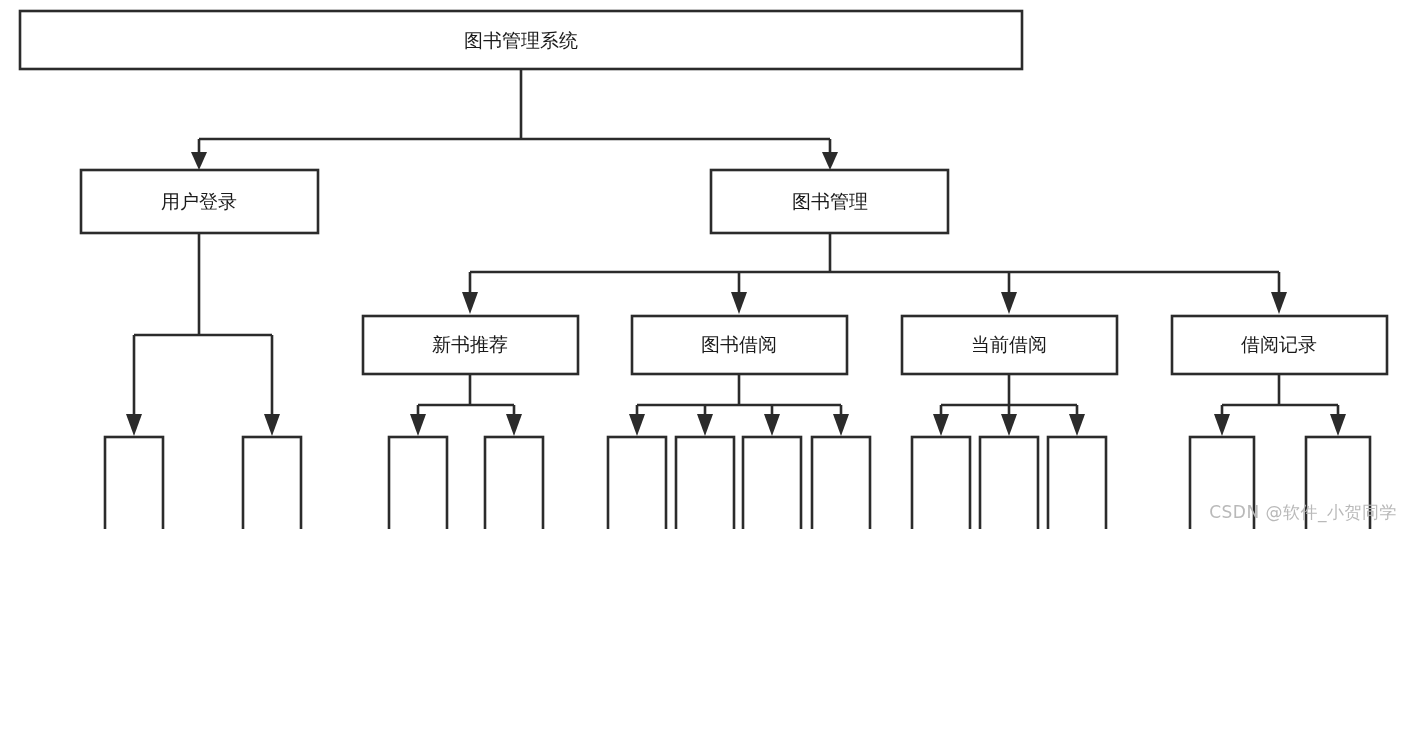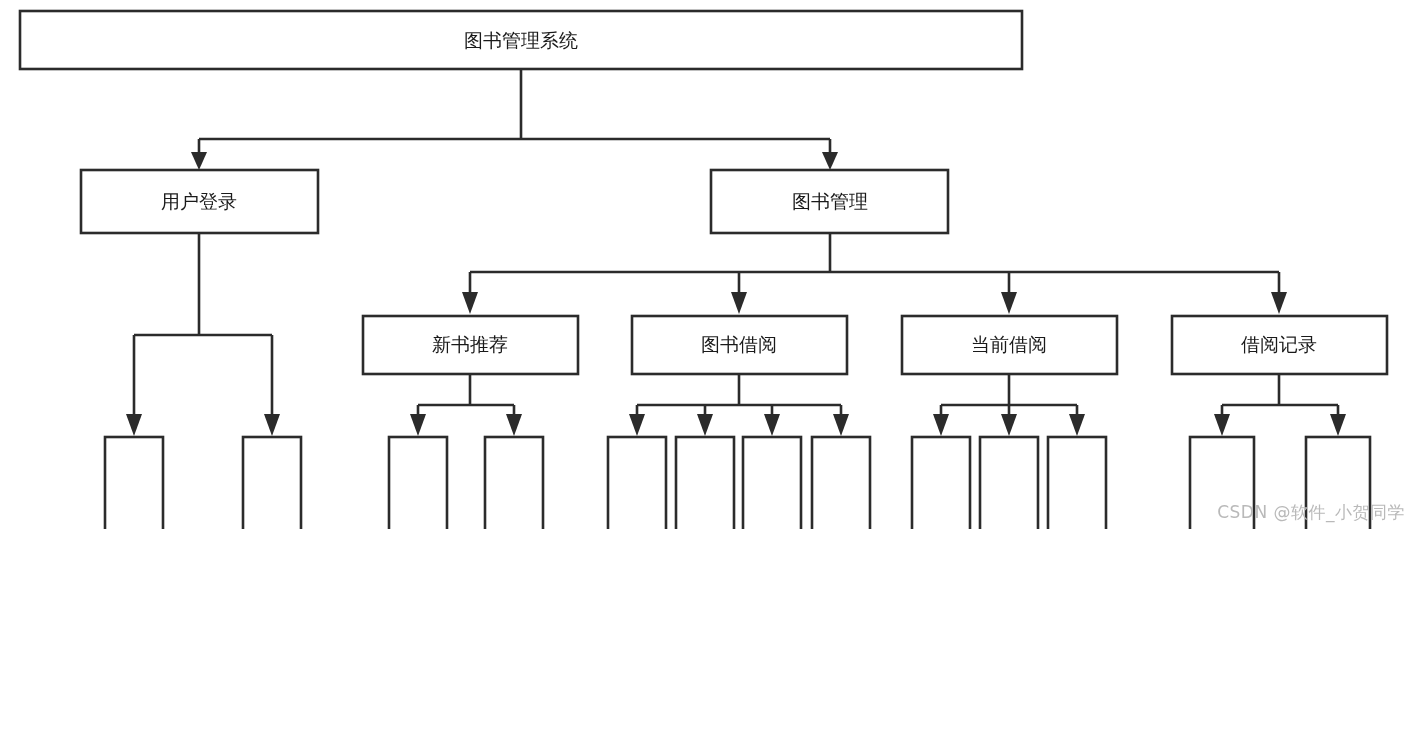--- a/index.html
+++ b/index.html
@@ -59,21 +59,21 @@
     letter-spacing: 2px;
     line-height: 1;
     display: flex;
     align-items: flex-start;
     justify-content: center;
     pointer-events: none;
     user-select: none;
   }
   #watermark {
     position: absolute;
-    right: 0;
+    right: 8px;
     bottom: 5px;
     font-family: "DejaVu Sans", "Liberation Sans", sans-serif;
     font-size: 17px;
     color: #b9b9b9;
     letter-spacing: 0.5px;
     white-space: nowrap;
     user-select: none;
   }
 </style>
 </head>

